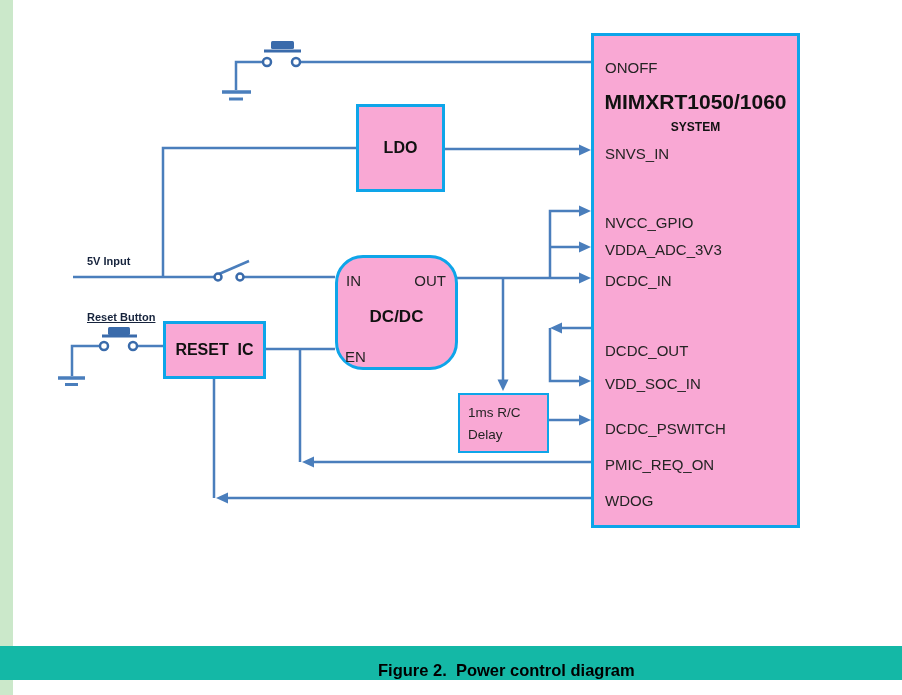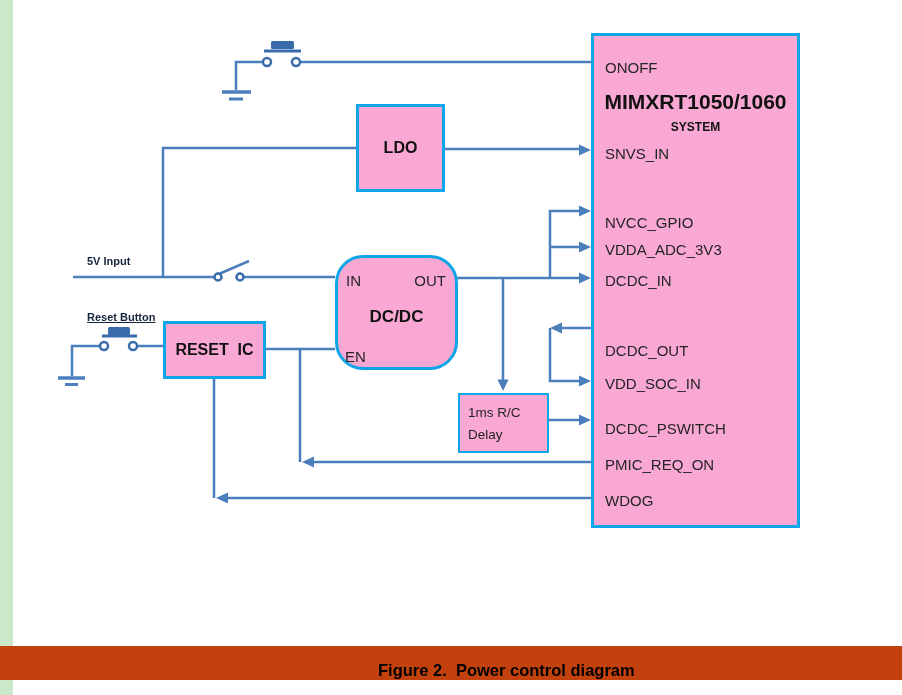--- a/index.html
+++ b/index.html
@@ -1,19 +1,19 @@
 <!DOCTYPE html>
 <html><head>
 <meta charset="utf-8">
 <style>
   html,body{margin:0;padding:0;}
   body{font-family:"Liberation Sans", sans-serif; background:#ffffff;}
   .page{position:relative;width:902px;height:695px;background:#ffffff;overflow:hidden;}
   .green-left{position:absolute;left:0;top:0;width:13px;height:695px;background:#cbe8ca;}
-  .green-bottom{position:absolute;left:0;top:646px;width:902px;height:34px;background:#c2410c;}
+  .green-bottom{position:absolute;left:0;top:646px;width:902px;height:34px;background:#14b8a6;}
   .stage{position:absolute;left:0;top:0;width:902px;height:646px;}
   svg.wires{position:absolute;left:0;top:0;}
   .box{position:absolute;border:3px solid #0ea5e9;background:#f9a8d4;box-sizing:border-box;}
   .lbl{position:absolute;color:#242424;font-size:15px;line-height:18px;white-space:pre;}
   .pin{position:absolute;left:11px;color:#242424;font-size:15px;line-height:18px;white-space:pre;}
   .bold{font-weight:bold;color:#111111;}
   .center{left:0;width:100%;text-align:center;}
   .small-note{position:absolute;color:#16233c;font-size:11px;font-weight:bold;line-height:13px;white-space:pre;}
   .block-title{display:flex;align-items:center;justify-content:center;width:100%;height:100%;
                font-weight:bold;color:#111111;font-size:16px;white-space:pre;}

